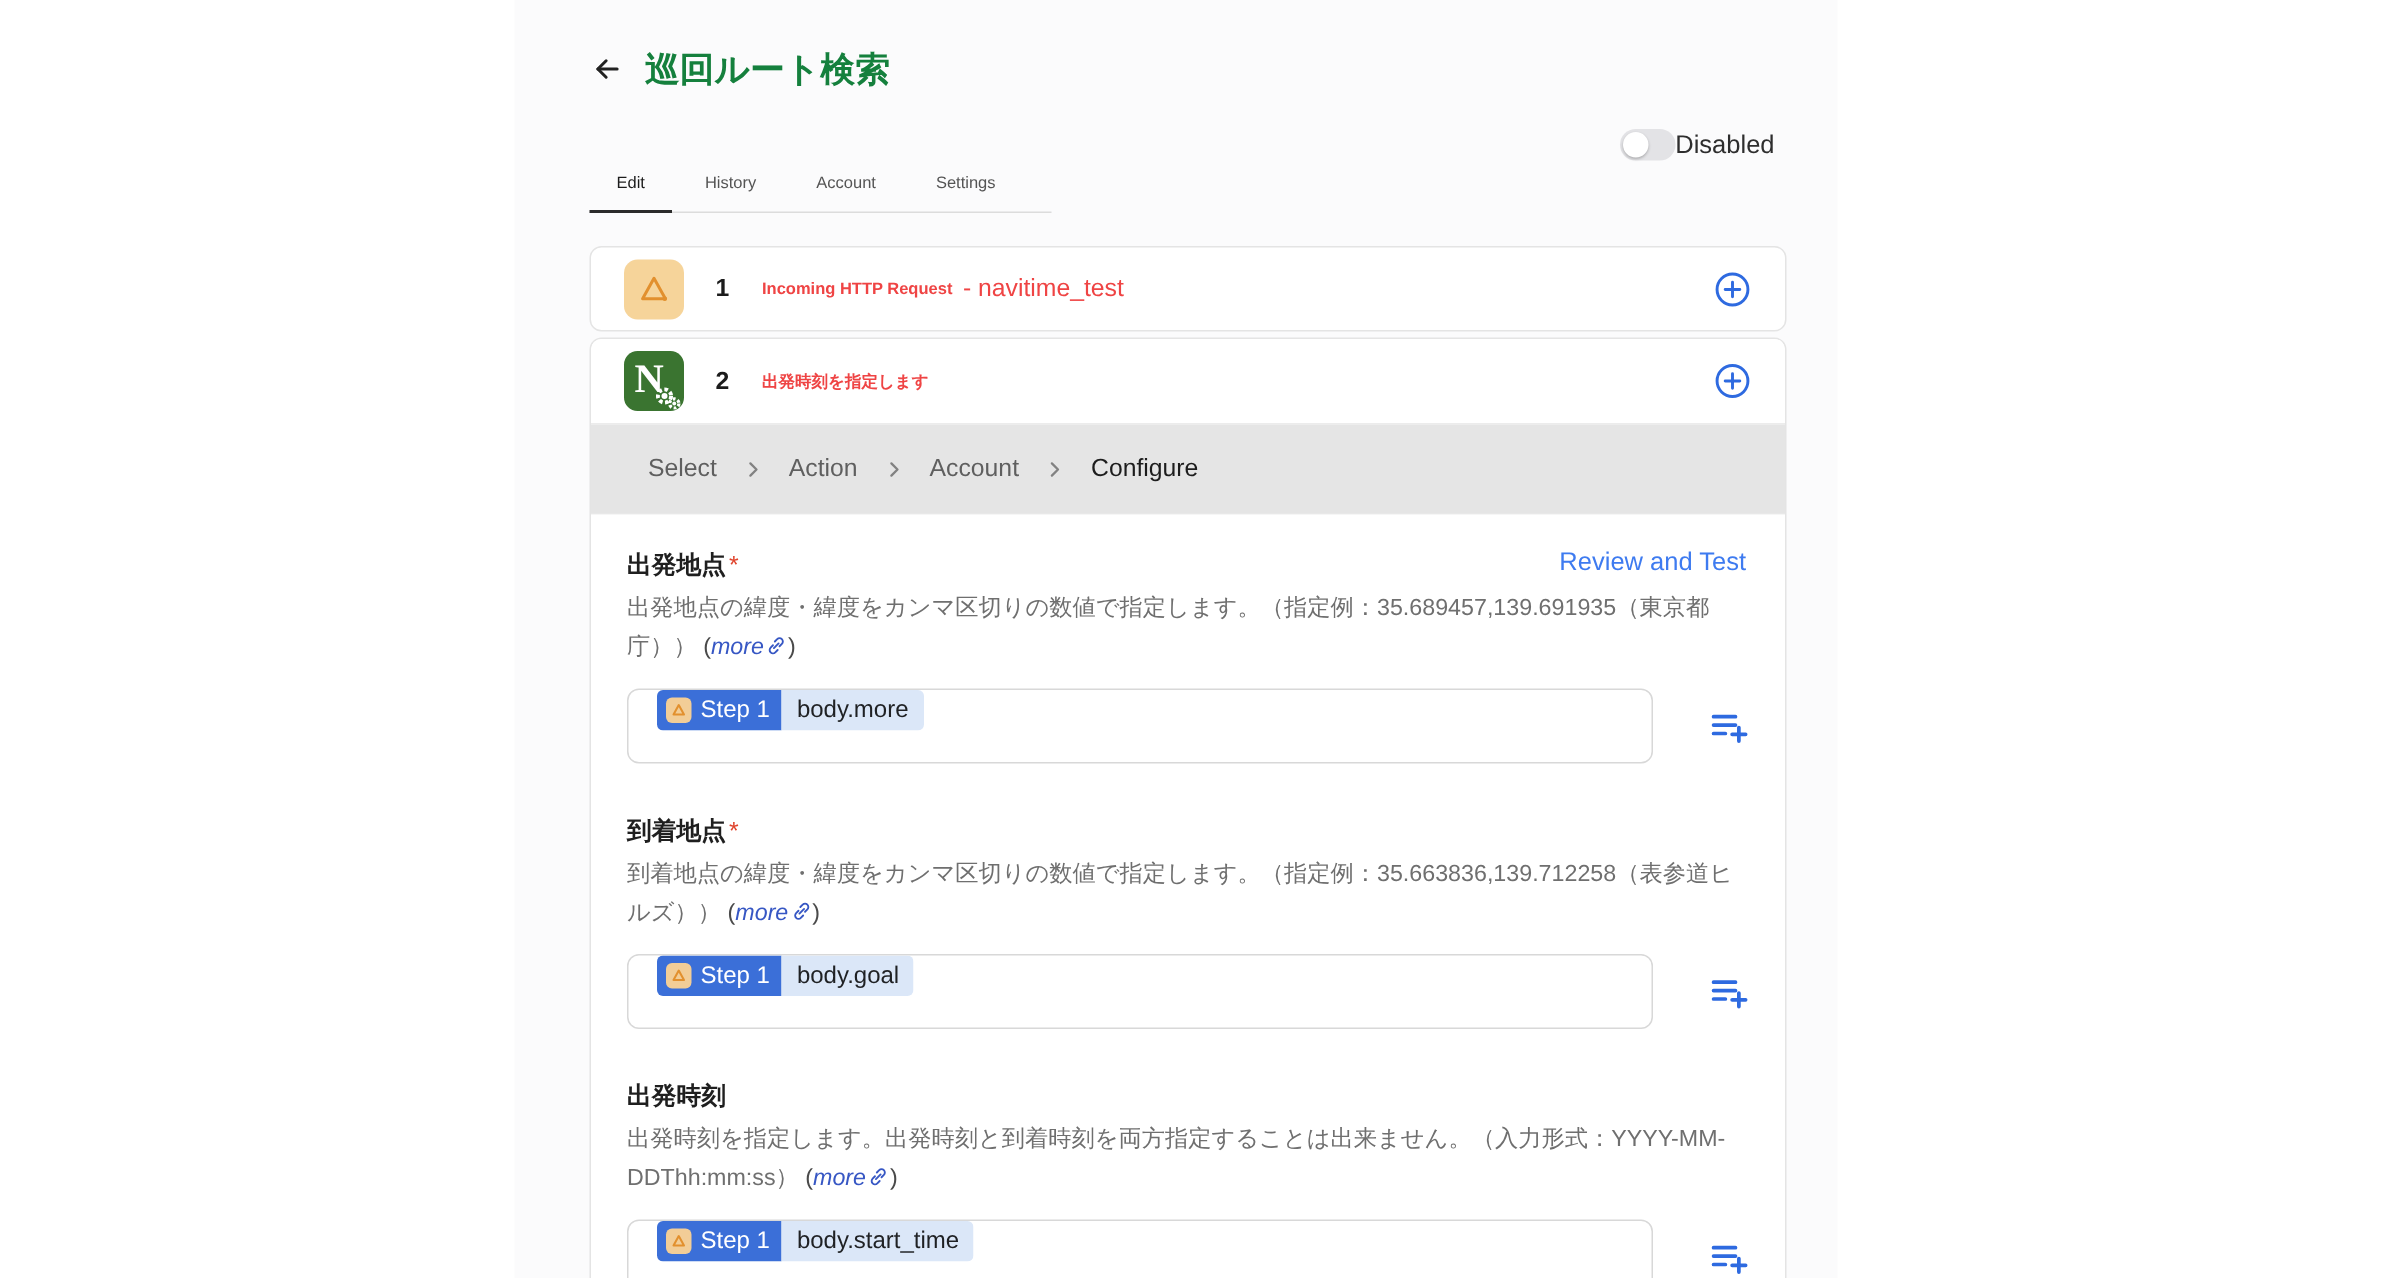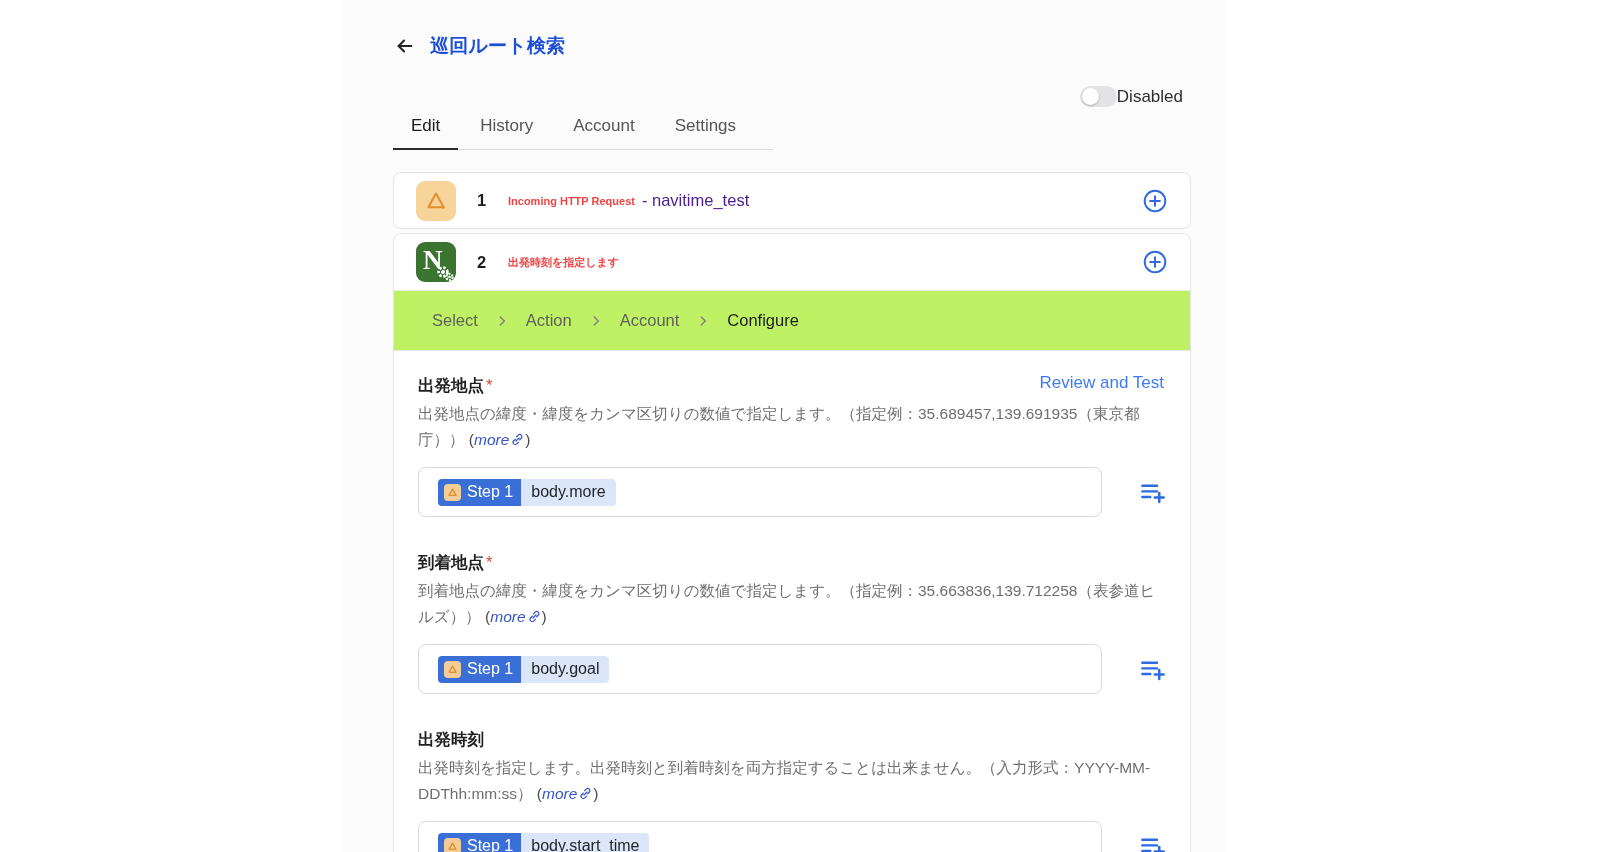--- a/index.html
+++ b/index.html
@@ -4,26 +4,26 @@
 <style>
   * { margin:0; padding:0; box-sizing:border-box; }
   html,body { width:1600px; height:852px; overflow:hidden; background:#ffffff;
     font-family:"Liberation Sans","DejaVu Sans",sans-serif; }
   .canvas-column { position:absolute; left:343px; top:0; width:882px; height:852px; background:#fbfbfc; }
   .content { position:relative; margin-left:50px; width:798px; padding-top:31px; }
 
   
   .title-row { display:flex; align-items:center; gap:13px; height:30px; }
   .back-btn { width:24px; height:24px; display:flex; align-items:center; justify-content:center; cursor:pointer; }
-  .page-title { font-size:19px; font-weight:700; color:#1d4ed8; letter-spacing:.2px; }
+  .page-title { font-size:23px; font-weight:700; color:#15803d; letter-spacing:.2px; }
 
   
   .tab-row { position:relative; margin-top:27px; }
   .tabs { display:inline-flex; border-bottom:1px solid #dcdcdc; padding-right:15px; }
-  .tab { font-size:17px; color:#555; padding:0 18px 13px; margin-right:4px; cursor:pointer; position:relative;margin-top:28px; }
+  .tab { font-size:11px; color:#555; padding:0 18px 13px; margin-right:4px; cursor:pointer; position:relative;margin-top:28px; }
   .tab.active { color:#1c1c1c; font-weight:500; }
   .tab.active::after { content:""; position:absolute; left:0; right:0; bottom:-1px; height:2px; background:#2b2b2b; }
   .toggle-row { position:absolute; right:8px; top:-2px; display:flex; align-items:center; }
   .toggle { width:37px; height:21px; border-radius:11px; background:#e3e3e6; position:relative; cursor:pointer; }
   .toggle-knob { position:absolute; left:2px; top:2px; width:17px; height:17px; border-radius:50%; background:#fff;
     box-shadow:0 1px 2px rgba(0,0,0,.25); }
   .toggle-label { font-size:17px; color:#2e2e2e; }
 
   
   .steps-area { margin-top:22px; }
@@ -34,43 +34,43 @@
   .step-group .step-head { border:none; border-bottom:1px solid #ececec; border-radius:0; }
   .app-icon { width:40px; height:40px; border-radius:9px; margin-right:21px; flex:none; position:relative;
     display:flex; align-items:center; justify-content:center; }
   .app-icon.http { background:#f6d49a; }
   .app-icon.navitime { background:#3a7430; }
   .navitime-n { font-family:"Liberation Serif","DejaVu Serif",serif; font-weight:700; font-size:27px; color:#fff;
     position:absolute; left:7px; top:3px; }
   .navitime-gears { position:absolute; right:2px; bottom:1px; }
   .step-num { font-size:16.5px; font-weight:700; color:#1c1c1c; width:31px; flex:none; }
   .step-title { font-size:11px; font-weight:700; color:#ef4444; white-space:nowrap; }
-  .step-sub { font-size:16.5px; color:#4c1d95; font-weight:400; margin-left:7px; }
+  .step-sub { font-size:16.5px; color:#ef4444; font-weight:400; margin-left:7px; }
   .plus-btn { margin-left:auto; width:26px; height:26px; cursor:pointer; display:flex; }
 
   
-  .breadcrumb { height:60px; background:#bef264; border-bottom:1px solid #e8e8e8;
+  .breadcrumb { height:60px; background:#e5e5e5; border-bottom:1px solid #e8e8e8;
     display:flex; align-items:center; padding:0 38px; }
   .crumb { font-size:16.5px; color:#5f5f5f; cursor:pointer; }
   .crumb.active { color:#1d1d1d; }
   .crumb-sep { margin:0 17px; display:flex; }
 
   
   .panel { position:relative; background:#fff; padding:22px 24px 0; height:527px; }
   .review-link { position:absolute; top:22px; right:26px; font-size:17px; color:#3e7bf0; cursor:pointer; }
   .field { margin-bottom:33px; }
   .field-label { font-size:16.5px; font-weight:700; color:#1f1f1f; line-height:24px; margin-bottom:4px; }
   .req-mark { color:#e0452e; font-weight:400; margin-left:2px; }
   .field-desc { font-size:15.5px; color:#6f6f6f; line-height:26px; }
   .more-paren { color:#4a4a4a; }
   .more-link { color:#3757c4; cursor:pointer;font-style:italic; }
   .link-ico { vertical-align:-2px; margin-left:1px; }
   .input-row { display:flex; align-items:center; margin-top:14px; }
   .token-input { width:686px; height:50px; background:#fff; border:1px solid #d8d8d8; border-radius:8px;
-    display:flex; align-items:center; padding:0 19px; cursor:text; }
+    display:flex; padding:0 19px; cursor:text; }
   .chip { display:inline-flex; height:27px; border-radius:4px; overflow:hidden; font-size:16px; cursor:pointer; }
   .chip-step { background:#3b6fd8; color:#fff; display:inline-flex; align-items:center; gap:6px; padding:0 8px 0 6px; }
   .chip-ico { width:17px; height:17px; border-radius:4px; background:#f2cd97; flex:none;
     display:flex; align-items:center; justify-content:center; }
   .chip-token { background:#dbe7f8; color:#1f2124; display:inline-flex; align-items:center; padding:0 10px; }
   .add-token-btn { margin-left:37px; width:27px; height:27px; cursor:pointer; display:flex; }
 </style>
 </head>
 <body>
 

